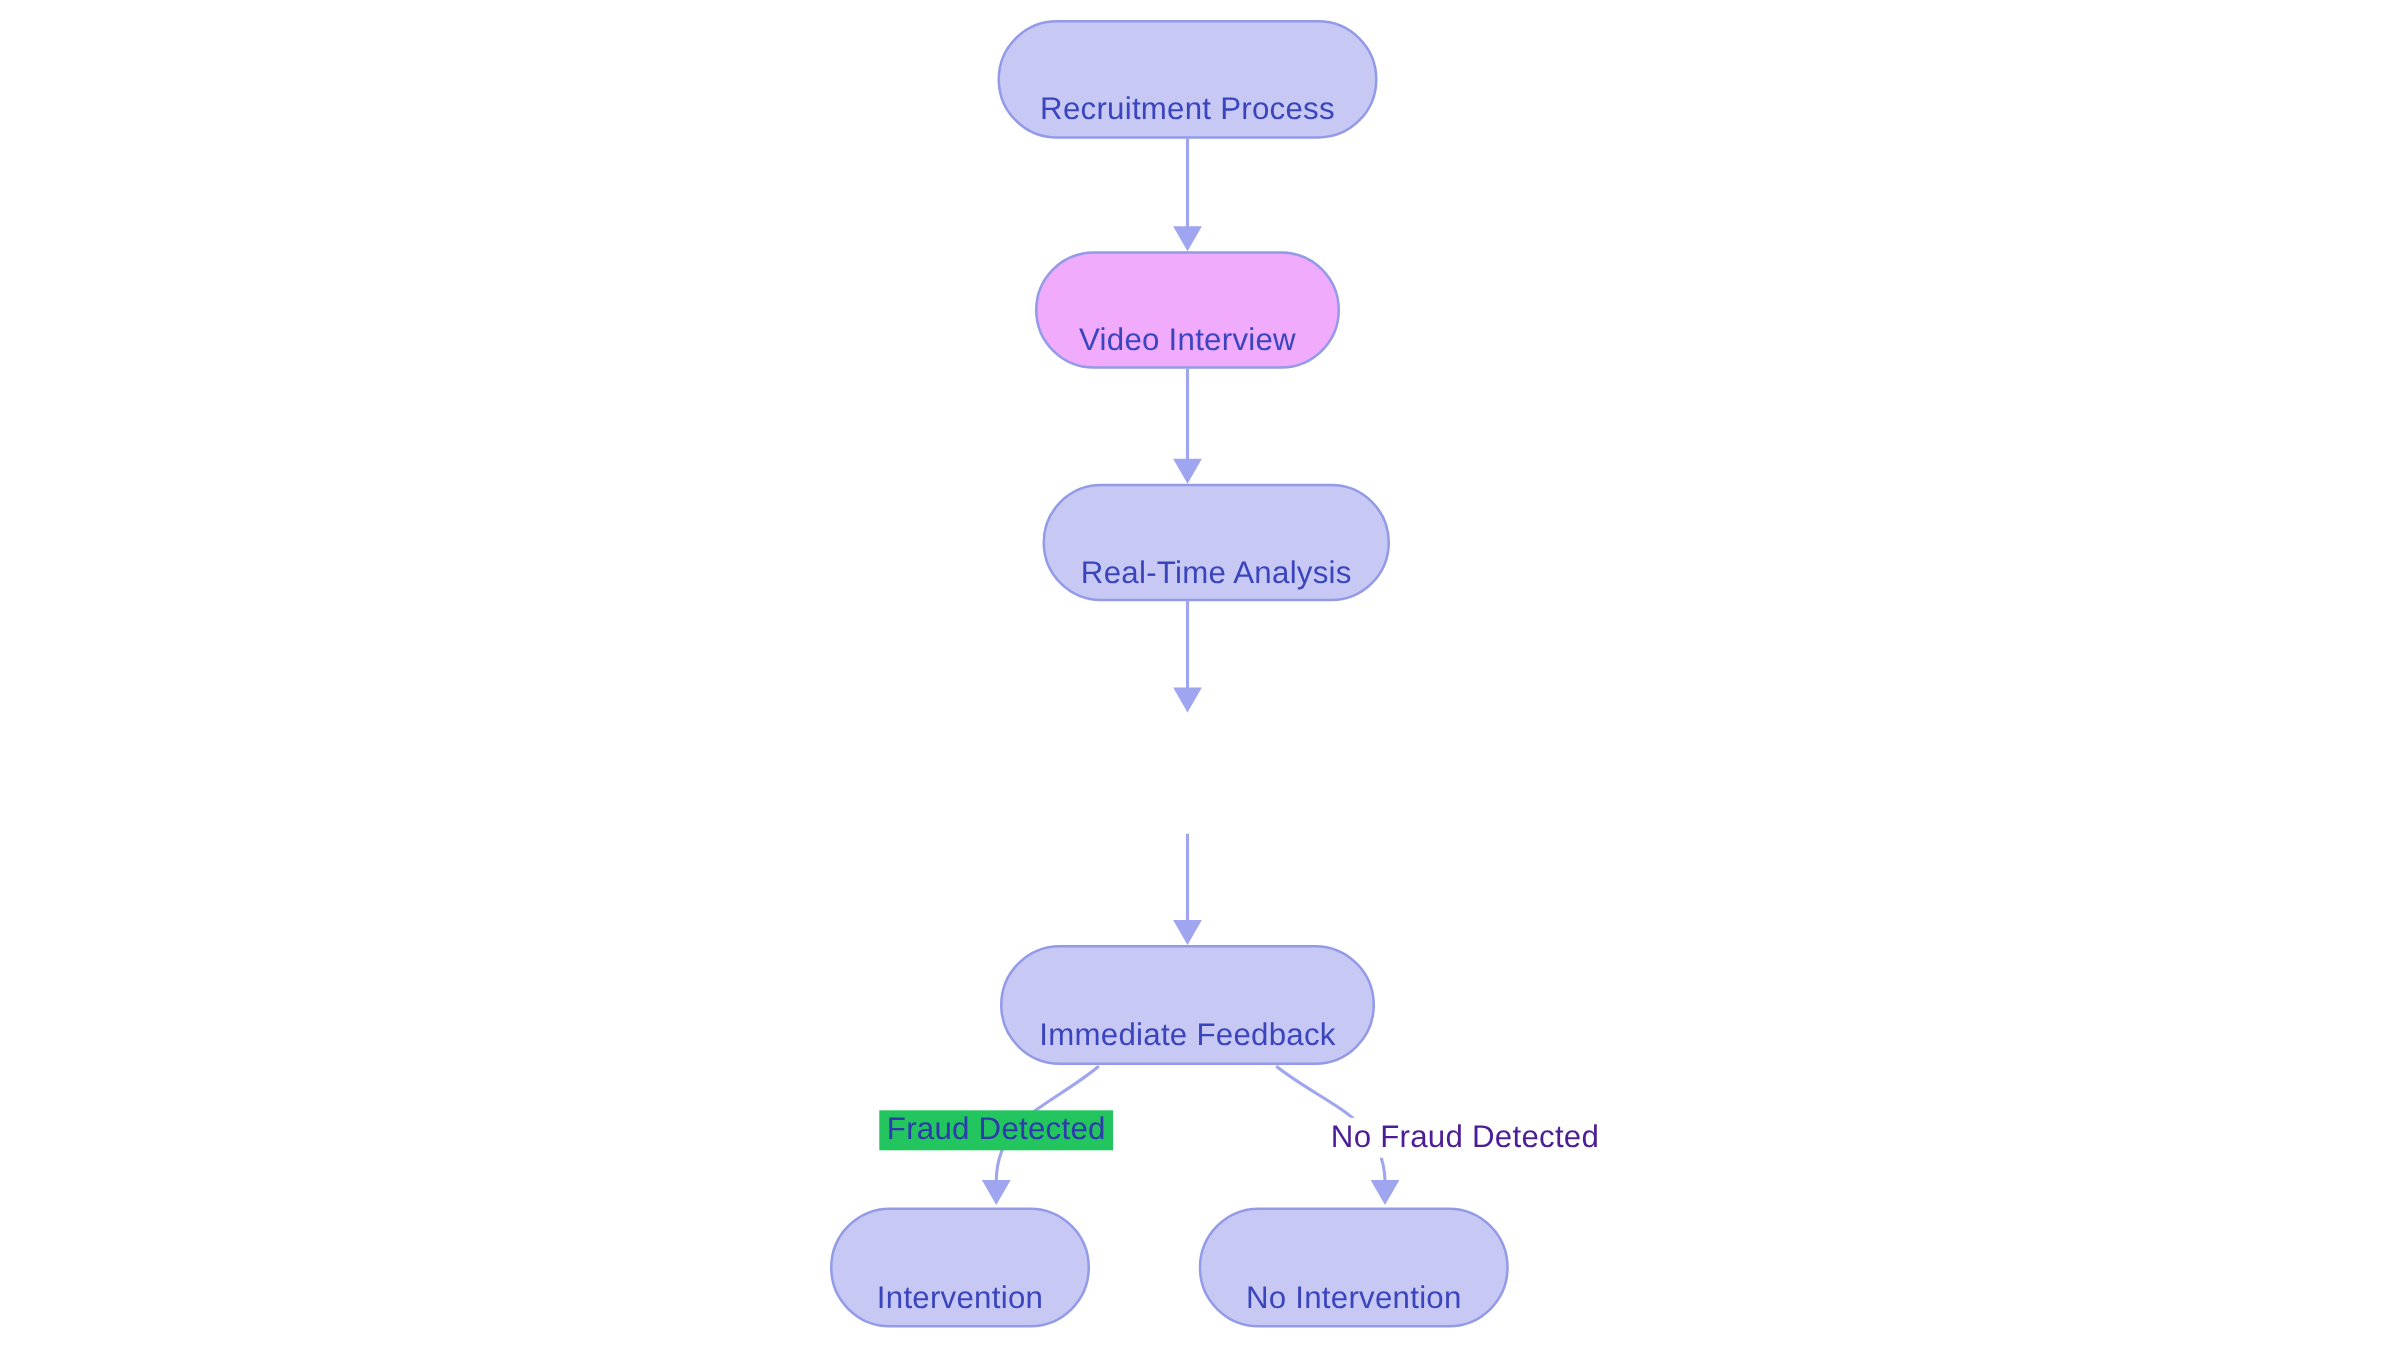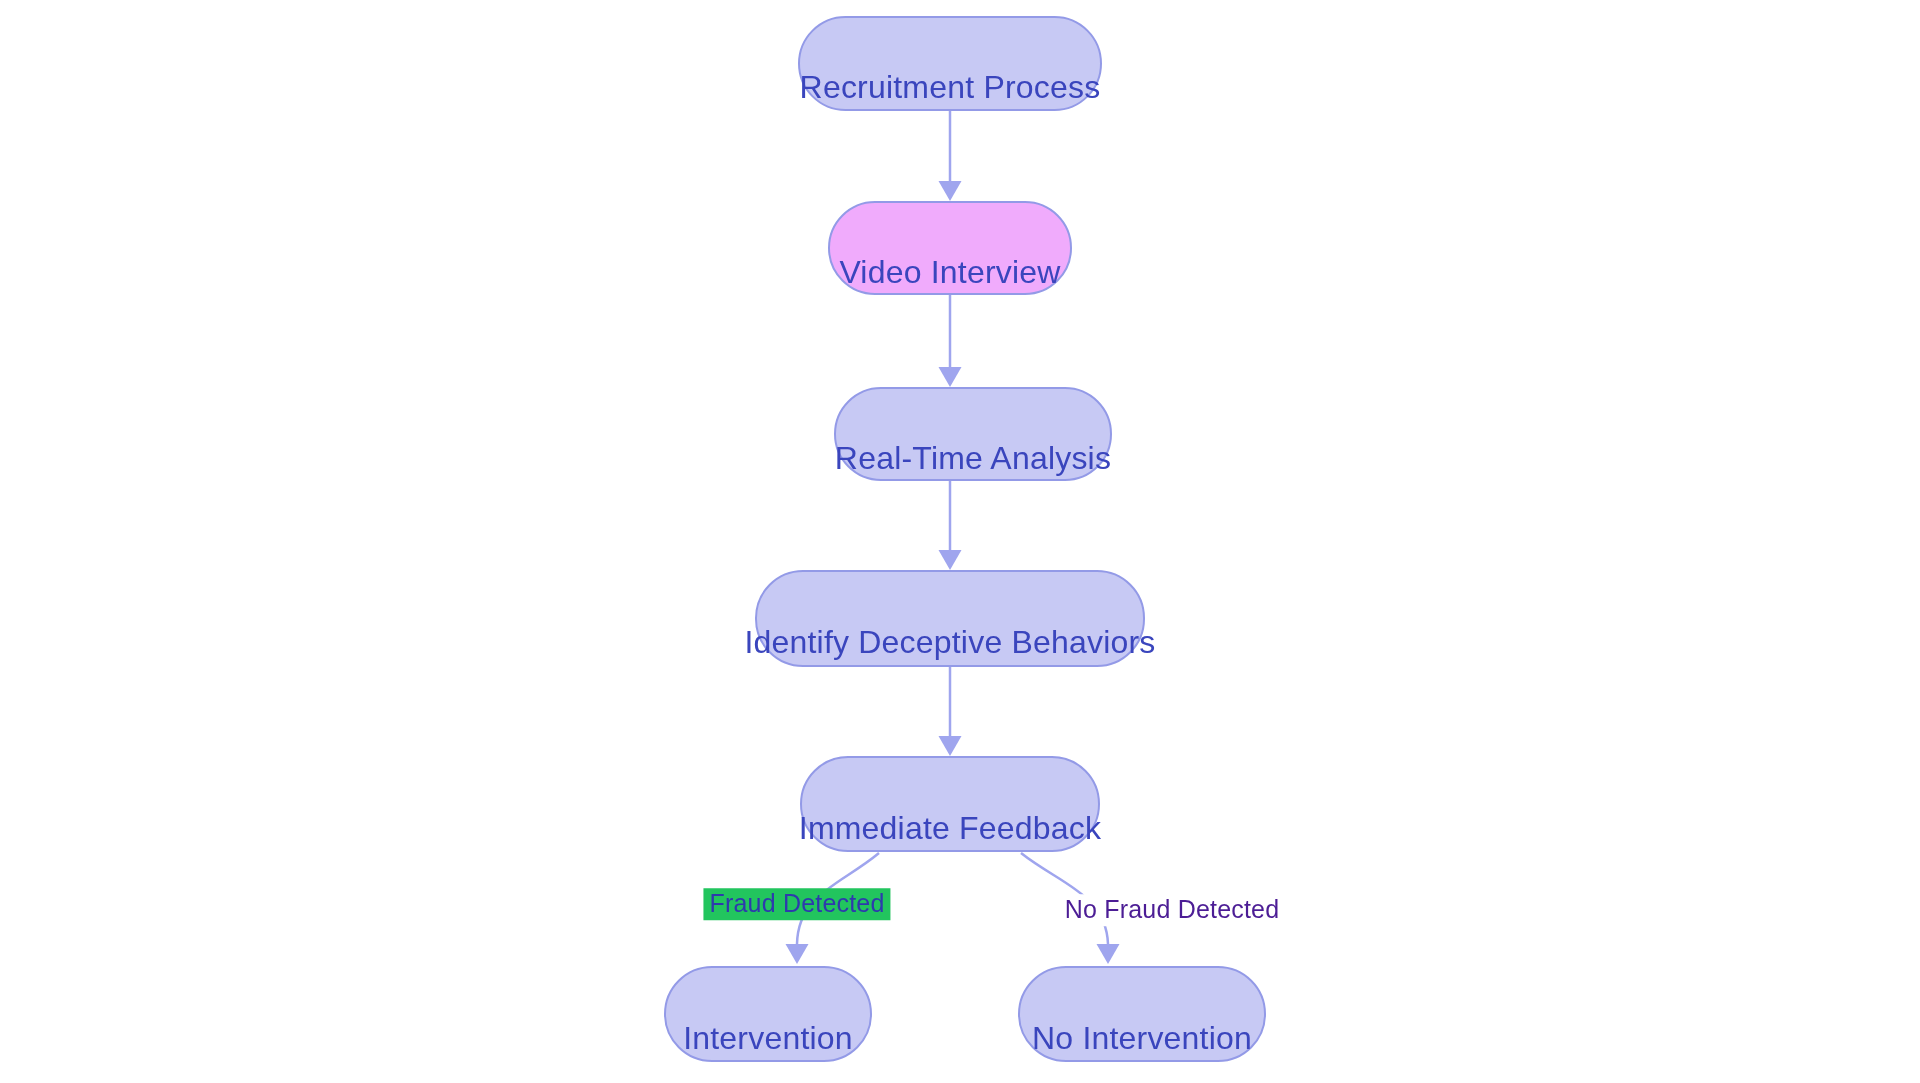--- a/index.html
+++ b/index.html
@@ -29,21 +29,21 @@
   .flow-node {
     position: absolute;
     box-sizing: border-box;
     border: 2px solid;
     border-radius: 48px;
     display: flex;
     align-items: center;
     justify-content: center;
   }
   .flow-node .node-label {
-    font-size: 32px;
+    font-size: 25px;
     letter-spacing: 0.2px;
     white-space: nowrap;
     margin-top: 48px;
   }
   .edge-label {
     position: absolute;
     transform: translate(-50%, -50%);
     background: #ffffff;
     padding: 2px 6px;
     font-size: 25px;
@@ -73,27 +73,24 @@
 
 <div class="flow-node" style="left: 798px; top: 16px; width: 304px; height: 95px; background: rgb(199, 201, 244); border-color: rgb(147, 154, 231);">
       <span class="node-label" style="color: rgb(58, 69, 189);">Recruitment Process</span>
     </div>
     <div class="flow-node" style="left: 828px; top: 201px; width: 244px; height: 94px; background: #f0abfc; border-color: rgb(147, 154, 231);">
       <span class="node-label" style="color: rgb(58, 69, 189);">Video Interview</span>
     </div>
     <div class="flow-node" style="left: 834px; top: 387px; width: 278px; height: 94px; background: rgb(199, 201, 244); border-color: rgb(147, 154, 231);">
       <span class="node-label" style="color: rgb(58, 69, 189);">Real-Time Analysis</span>
     </div>
-    <div class="flow-node" style="left: 755px; top: 570px; width: 390px; height: 97px; background: rgb(199, 201, 244); border-color: rgb(147, 154, 231);">
-      <span class="node-label" style="color: rgb(58, 69, 189);">Identify Deceptive Behaviors</span>
-    </div>
     <div class="flow-node" style="left: 800px; top: 756px; width: 300px; height: 96px; background: rgb(199, 201, 244); border-color: rgb(147, 154, 231);">
       <span class="node-label" style="color: rgb(58, 69, 189);">Immediate Feedback</span>
     </div>
     <div class="flow-node" style="left: 664px; top: 966px; width: 208px; height: 96px; background: rgb(199, 201, 244); border-color: rgb(147, 154, 231);">
       <span class="node-label" style="color: rgb(58, 69, 189);">Intervention</span>
     </div>
-    <div class="flow-node" style="left: 1018px; top: 966px; width: 248px; height: 96px; background: rgb(199, 201, 244); border-color: rgb(147, 154, 231);">
+    <div class="flow-node" style="left: 959px; top: 966px; width: 248px; height: 96px; background: rgb(199, 201, 244); border-color: rgb(147, 154, 231);">
       <span class="node-label" style="color: rgb(58, 69, 189);">No Intervention</span>
     </div>
     <div class="edge-label" style="left: 797px; top: 904px; color: rgb(46, 58, 173); background: #22c55e;">Fraud Detected</div>
     <div class="edge-label" style="left: 1172px; top: 910px; color: #4c1d95; background: rgb(255, 255, 255); text-align: center;">No Fraud Detected</div>
   </div>
 
 </body></html>

